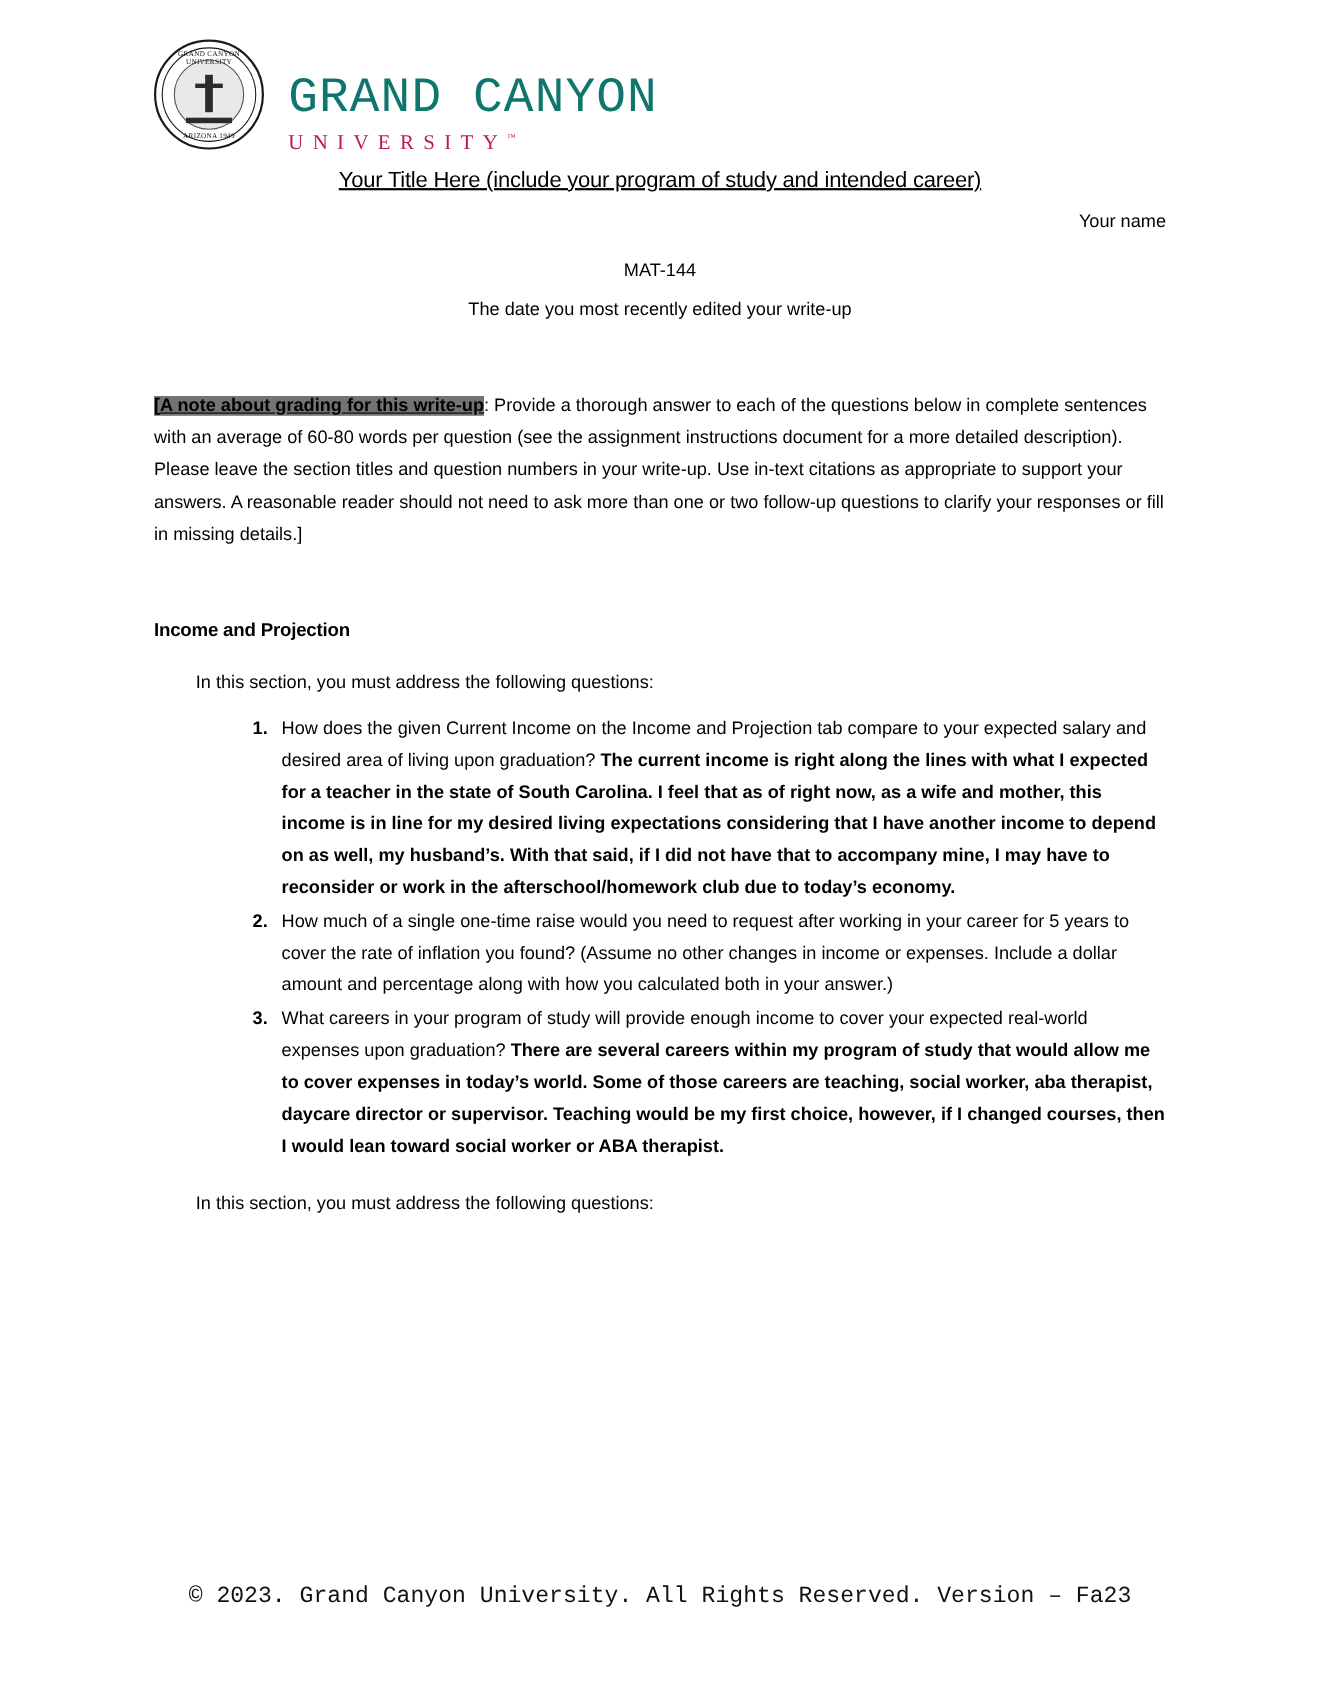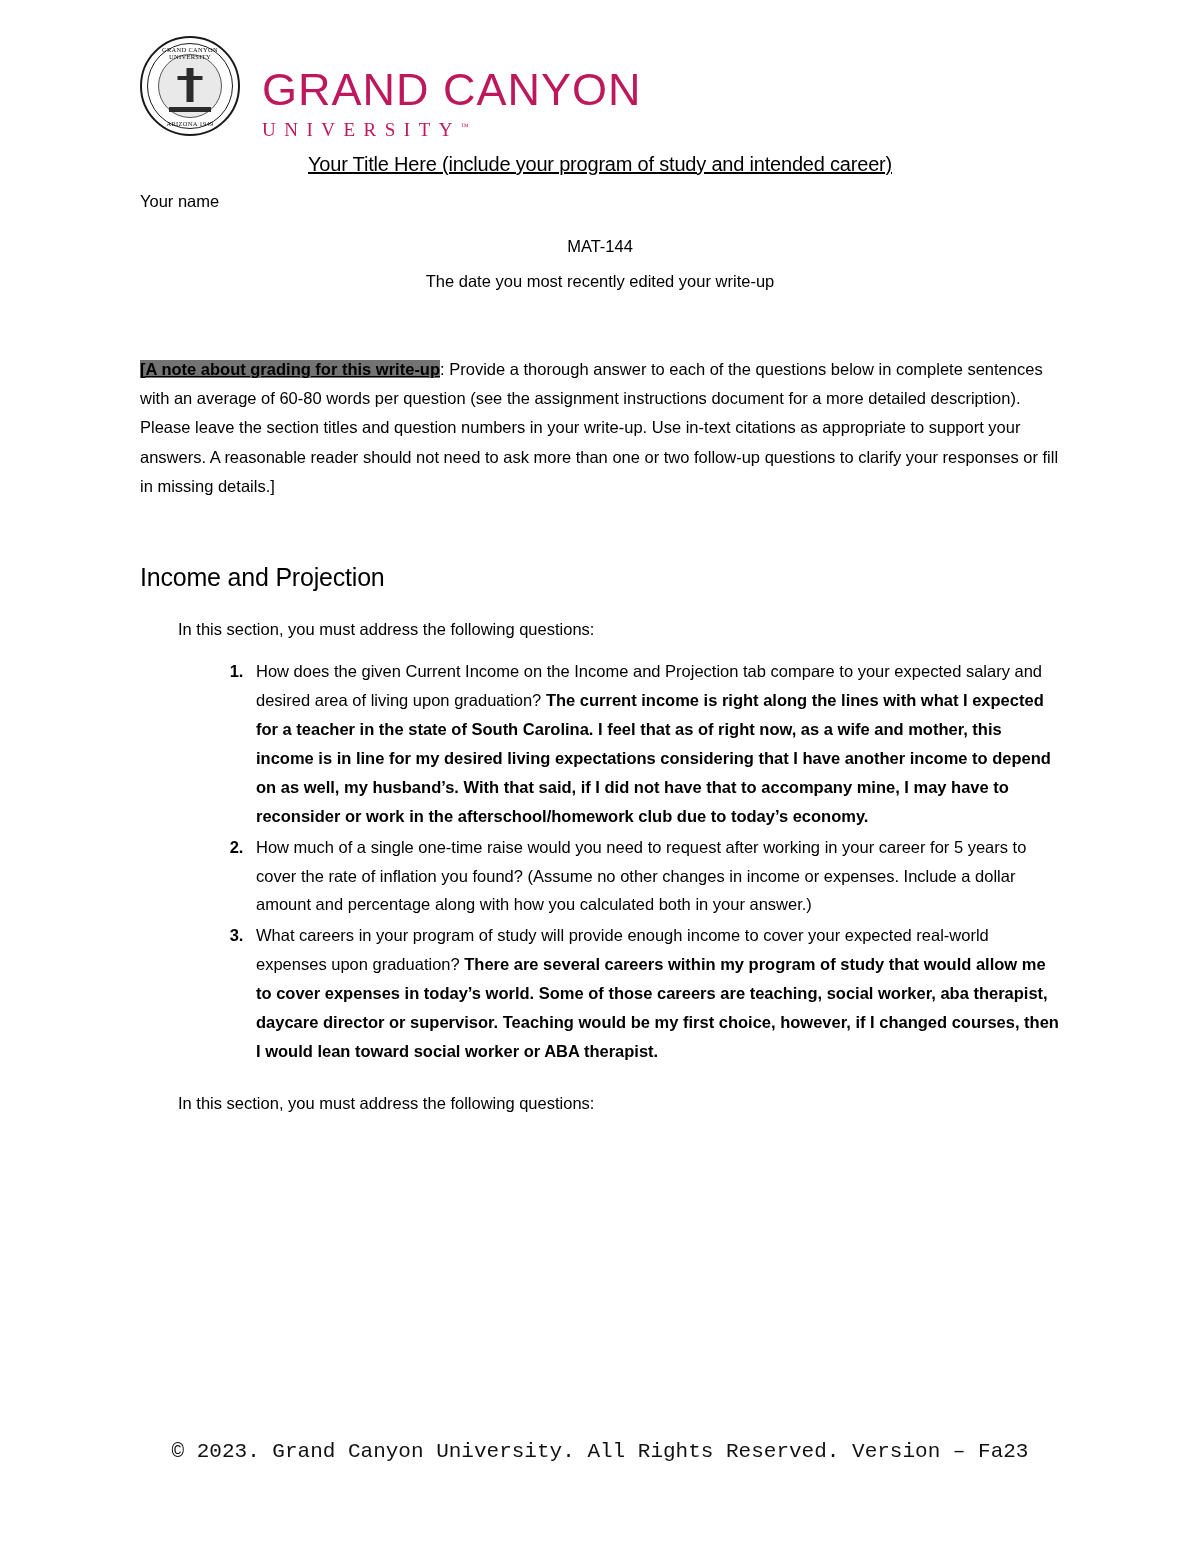--- a/index.html
+++ b/index.html
@@ -95,25 +95,25 @@
     color: #111;
     font-family: "Liberation Serif", serif;
   }
   .seal-text-top { top: 8px; }
   .seal-text-bottom { bottom: 7px; }
 
   .wordmark {
     margin-left: 22px;
   }
   .wordmark-main {
-    font-family: Liberation Sans, sans-serif;
+    font-family: Liberation Mono, monospace;
     font-size: 45px;
     letter-spacing: 1px;
     line-height: 1;
-    color: #be185d;
+    color: #0f766e;
     margin-top: 35px;
   }
   .wordmark-sub {
     font-family: "Liberation Serif", serif;
     font-size: 19px;
     letter-spacing: 8.5px;
     margin-top: 7px;
     color: #be185d;
     position: relative;
   }
@@ -127,21 +127,21 @@
   .doc-title {
     font-size: 20px;
     line-height: 1.28;
     text-align: center;
     margin-top: 42px;
     font-weight: normal;
     letter-spacing: -0.2px;
     text-decoration: underline;
   }
   .byline {
-    text-align: left;
+    text-align: right;
     font-size: 16.5px;
     margin-top: 14px;
   }
   .course {
     text-align: center;
     font-size: 16.5px;
     margin-top: 26px;
   }
   .datenote {
     text-align: center;
@@ -157,22 +157,22 @@
     text-align: left;
   }
   .hl {
     background: #737373;
     font-weight: bold;
     text-decoration: underline;
   }
 
   
   .section-heading {
-    font-size: 25px;
-    font-weight: normal;
+    font-size: 17px;
+    font-weight: bold;
     margin-top: 62px;
     margin-bottom: 0;
     letter-spacing: -0.2px;
   }
   .section-intro {
     font-size: 16.5px;
     margin-top: 28px;
     margin-left: 38px;
   }
   ol.questions {

